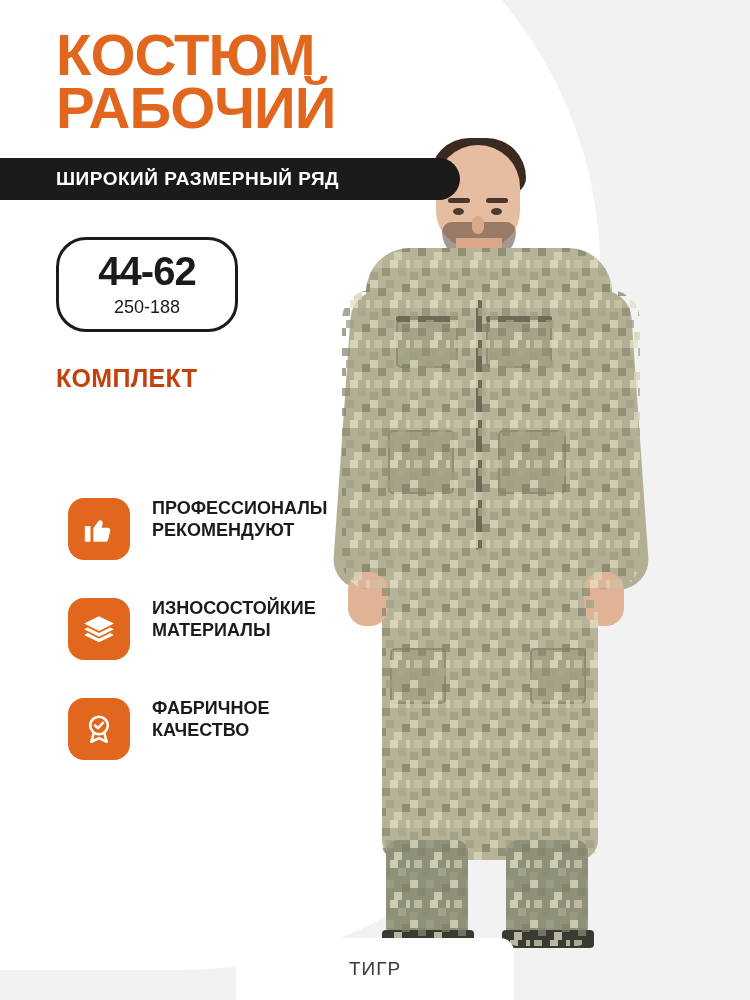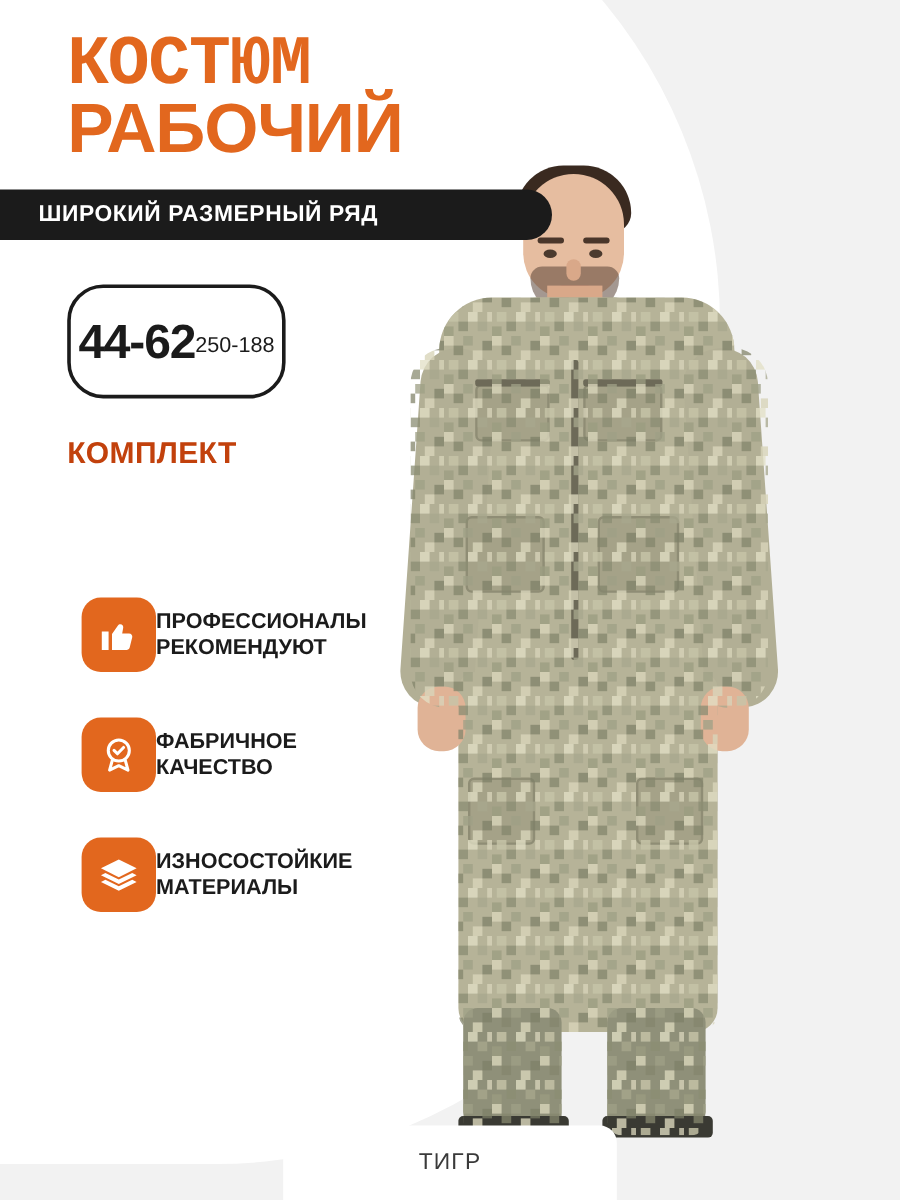--- a/index.html
+++ b/index.html
@@ -42,50 +42,51 @@
     left: 56px; top: 28px;
     z-index: 6;
   }
   .title-line {
     font-weight: bold;
     color: #e2671e;
     letter-spacing: -1px;
     line-height: 0.92;
     text-transform: uppercase;
   }
-  .title-line.l1 { font-size: 58px; font-family: Liberation Mono, monospace; }
+  .title-line.l1 { font-size: 58px; }
   .title-line.l2 { font-size: 58px; text-align: right; }
 
   .subtitle-bar {
     position: absolute;
     left: 0; top: 158px;
     width: 460px; height: 42px;
     background: #1b1b1b;
     border-radius: 0 21px 21px 0;
     display: flex;
     align-items: center;
     z-index: 6;
   }
   .subtitle-bar span {
     color: #ffffff;
     font-size: 19px;
     font-weight: bold;
     letter-spacing: 0.5px;
-    padding-left: 32px;
+    padding-left: 56px;
     text-transform: uppercase;
   }
 
   
   .size-badge {
     position: absolute;
     left: 56px; top: 237px;
     width: 182px; height: 95px;
     border: 3px solid #1b1b1b;
     border-radius: 30px;
     display: flex;
+    flex-direction: column;
     align-items: center;
     justify-content: center;
     z-index: 6;
     background: rgba(255,255,255,0.0);
   }
   .size-badge .range {
     font-size: 40px;
     font-weight: bold;
     color: #1b1b1b;
     line-height: 1;
@@ -123,21 +124,21 @@
   .features {
     position: absolute;
     left: 56px; top: 498px;
     z-index: 6;
     display: flex;
     flex-direction: column;
     gap: 38px;
   }
   .feature {
     display: flex;
-    align-items: center;
+    gap: 22px;
     padding-left: 12px;
   }
   .feature-icon {
     width: 62px; height: 62px;
     border-radius: 16px;
     background: #e2671e;
     display: flex;
     align-items: center;
     justify-content: center;
     flex: none;
@@ -460,41 +461,41 @@
           <path d="M2 10h4v11H2z"></path>
           <path d="M8 21h8.5c.9 0 1.7-.6 1.9-1.5l1.5-6c.3-1.2-.6-2.3-1.9-2.3H14l.6-3.3c.2-1.1-.6-2.1-1.7-2.1-.6 0-1.1.3-1.4.8L8 11.5V21z"></path>
         </svg>
       </div>
       <div class="feature-text">ПРОФЕССИОНАЛЫ
 РЕКОМЕНДУЮТ</div>
     </div>
 
     <div class="feature">
       <div class="feature-icon">
+        <svg width="34" height="34" viewBox="0 0 24 24" fill="#ffffff">
+          <path d="M12 3 1.5 8.2 12 13.4l10.5-5.2L12 3z"></path>
+          <path d="M1.5 12.2 12 17.4l10.5-5.2-2.6-1.3L12 14.8l-7.9-3.9-2.6 1.3z"></path>
+          <path d="M1.5 16.2 12 21.4l10.5-5.2-2.6-1.3L12 18.8l-7.9-3.9-2.6 1.3z"></path>
+        </svg>
+      </div>
+      <div class="feature-text">ИЗНОСОСТОЙКИЕ
+МАТЕРИАЛЫ</div>
+    </div>
+
+    <div class="feature">
+      <div class="feature-icon">
         <svg width="34" height="34" viewBox="0 0 24 24" fill="none" stroke="#ffffff" stroke-width="1.8">
           <circle cx="12" cy="9.5" r="6.2" fill="none"></circle>
           <path d="M9.2 9.4l2 2 3.6-3.7" stroke-linecap="round" stroke-linejoin="round"></path>
           <path d="M8.3 14.8 6.6 21l5.4-2.6L17.4 21l-1.7-6.2" fill="none" stroke-linejoin="round"></path>
         </svg>
       </div>
       <div class="feature-text">ФАБРИЧНОЕ
 КАЧЕСТВО</div>
     </div>
 
-    <div class="feature">
-      <div class="feature-icon">
-        <svg width="34" height="34" viewBox="0 0 24 24" fill="#ffffff">
-          <path d="M12 3 1.5 8.2 12 13.4l10.5-5.2L12 3z"></path>
-          <path d="M1.5 12.2 12 17.4l10.5-5.2-2.6-1.3L12 14.8l-7.9-3.9-2.6 1.3z"></path>
-          <path d="M1.5 16.2 12 21.4l10.5-5.2-2.6-1.3L12 18.8l-7.9-3.9-2.6 1.3z"></path>
-        </svg>
-      </div>
-      <div class="feature-text">ИЗНОСОСТОЙКИЕ
-МАТЕРИАЛЫ</div>
-    </div>
-
   </div>
 
   <div class="name-plate">
     <span>ТИГР</span>
   </div>
 
 </div>
 
 </body></html>

